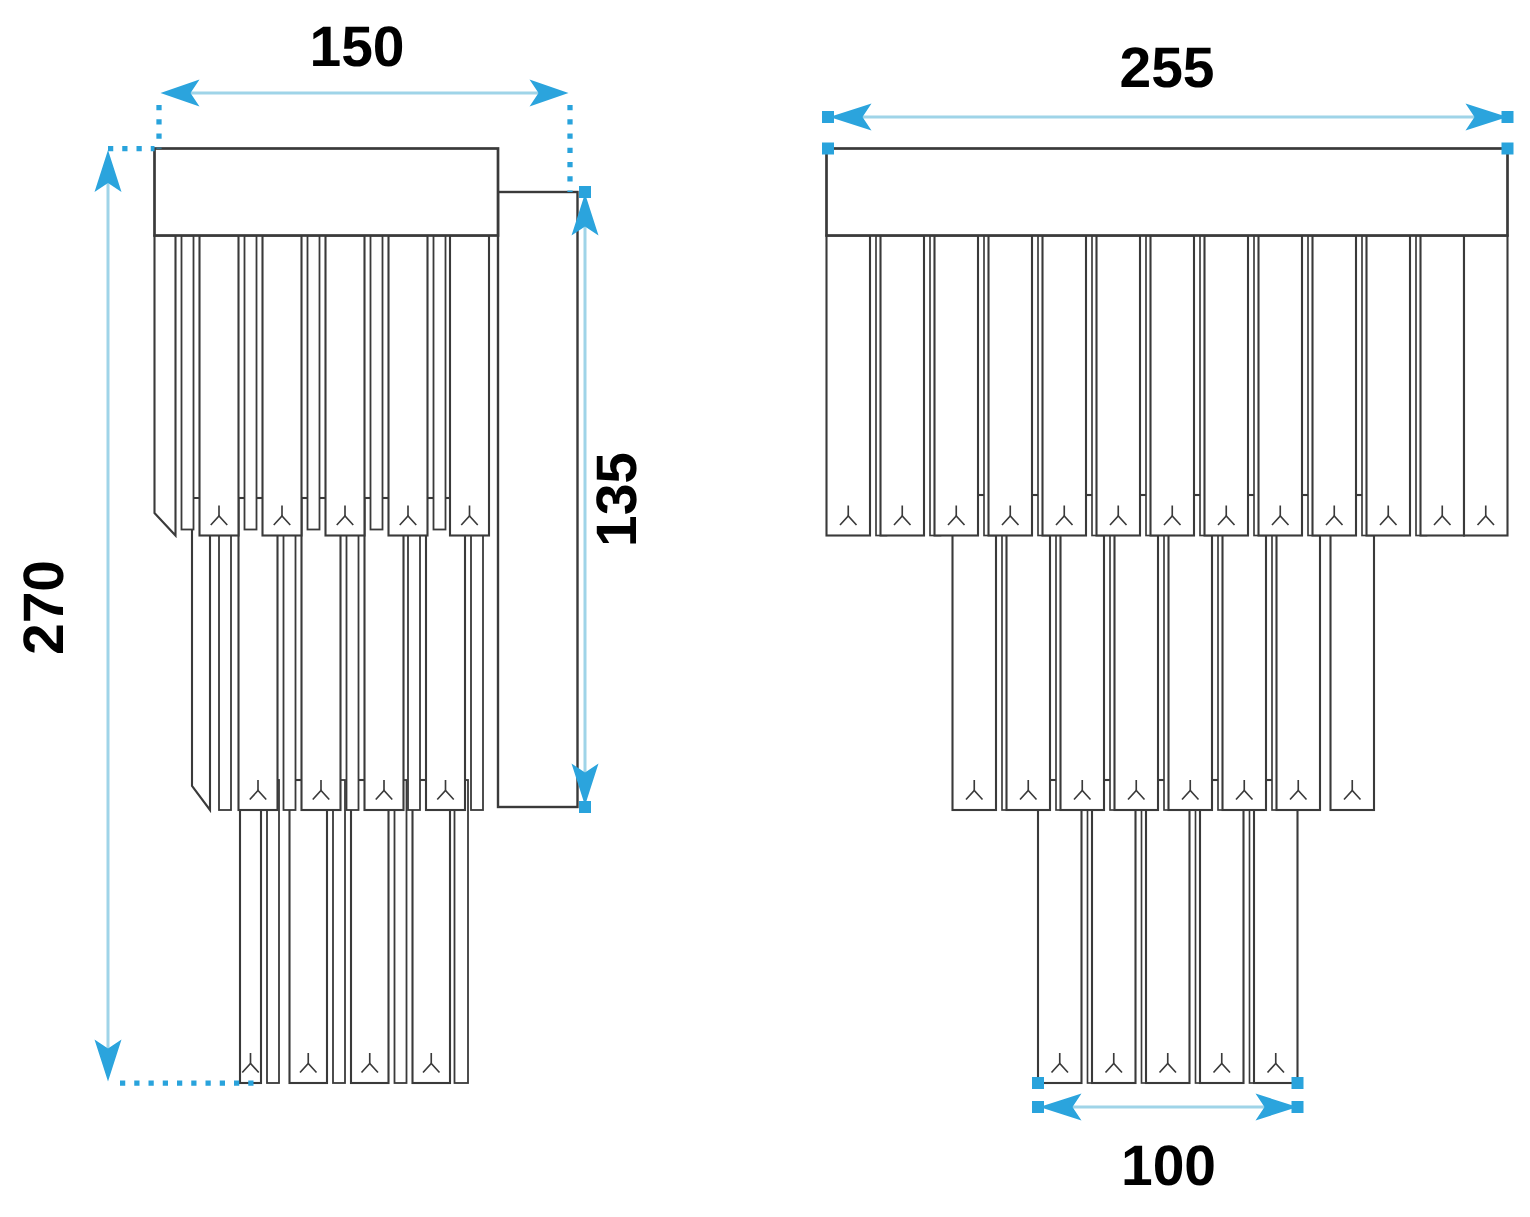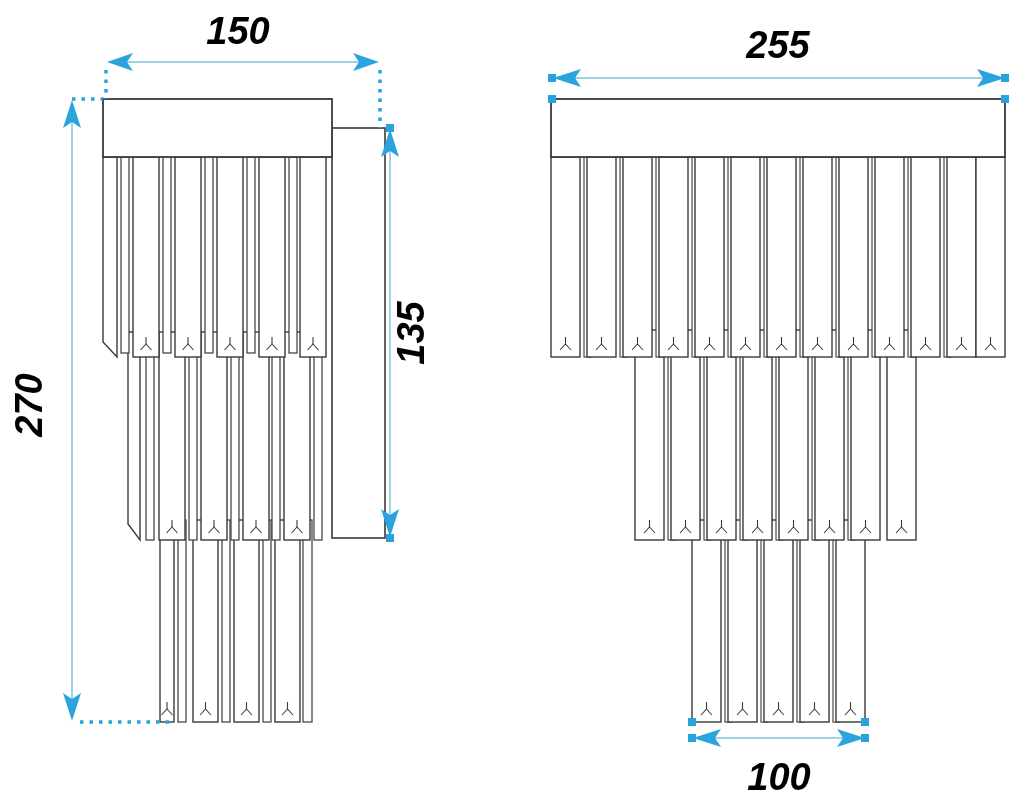--- a/index.html
+++ b/index.html
@@ -12,21 +12,20 @@
     font-family: "Liberation Sans", sans-serif;
     width: 1020px;
     height: 811px;
     overflow: hidden;
   }
   #drawing-root {
     position: relative;
     width: 1020px;
     height: 811px;
     background: #ffffff;
-    font-style: italic;
   }
   svg#technical-drawing {
     display: block;
     width: 1020px;
     height: 811px;
   }
   .dim-label {
     font-family: "Liberation Sans", sans-serif;
     font-weight: 700;
     fill: #000000;

